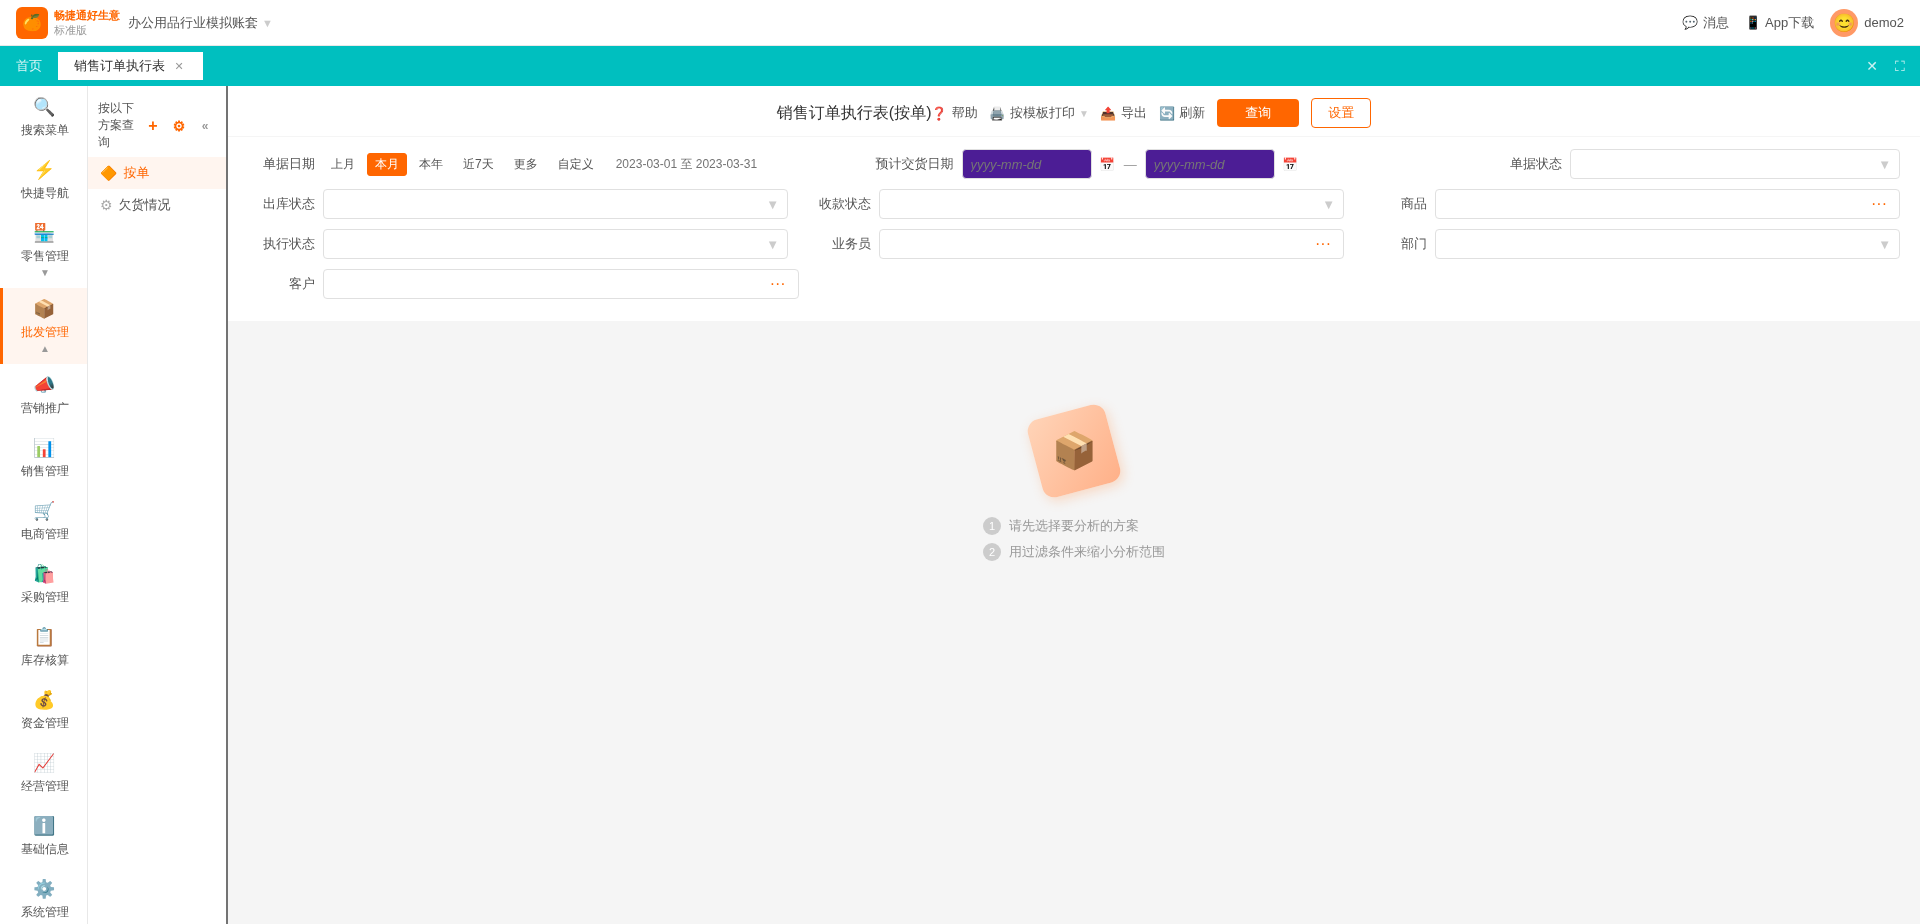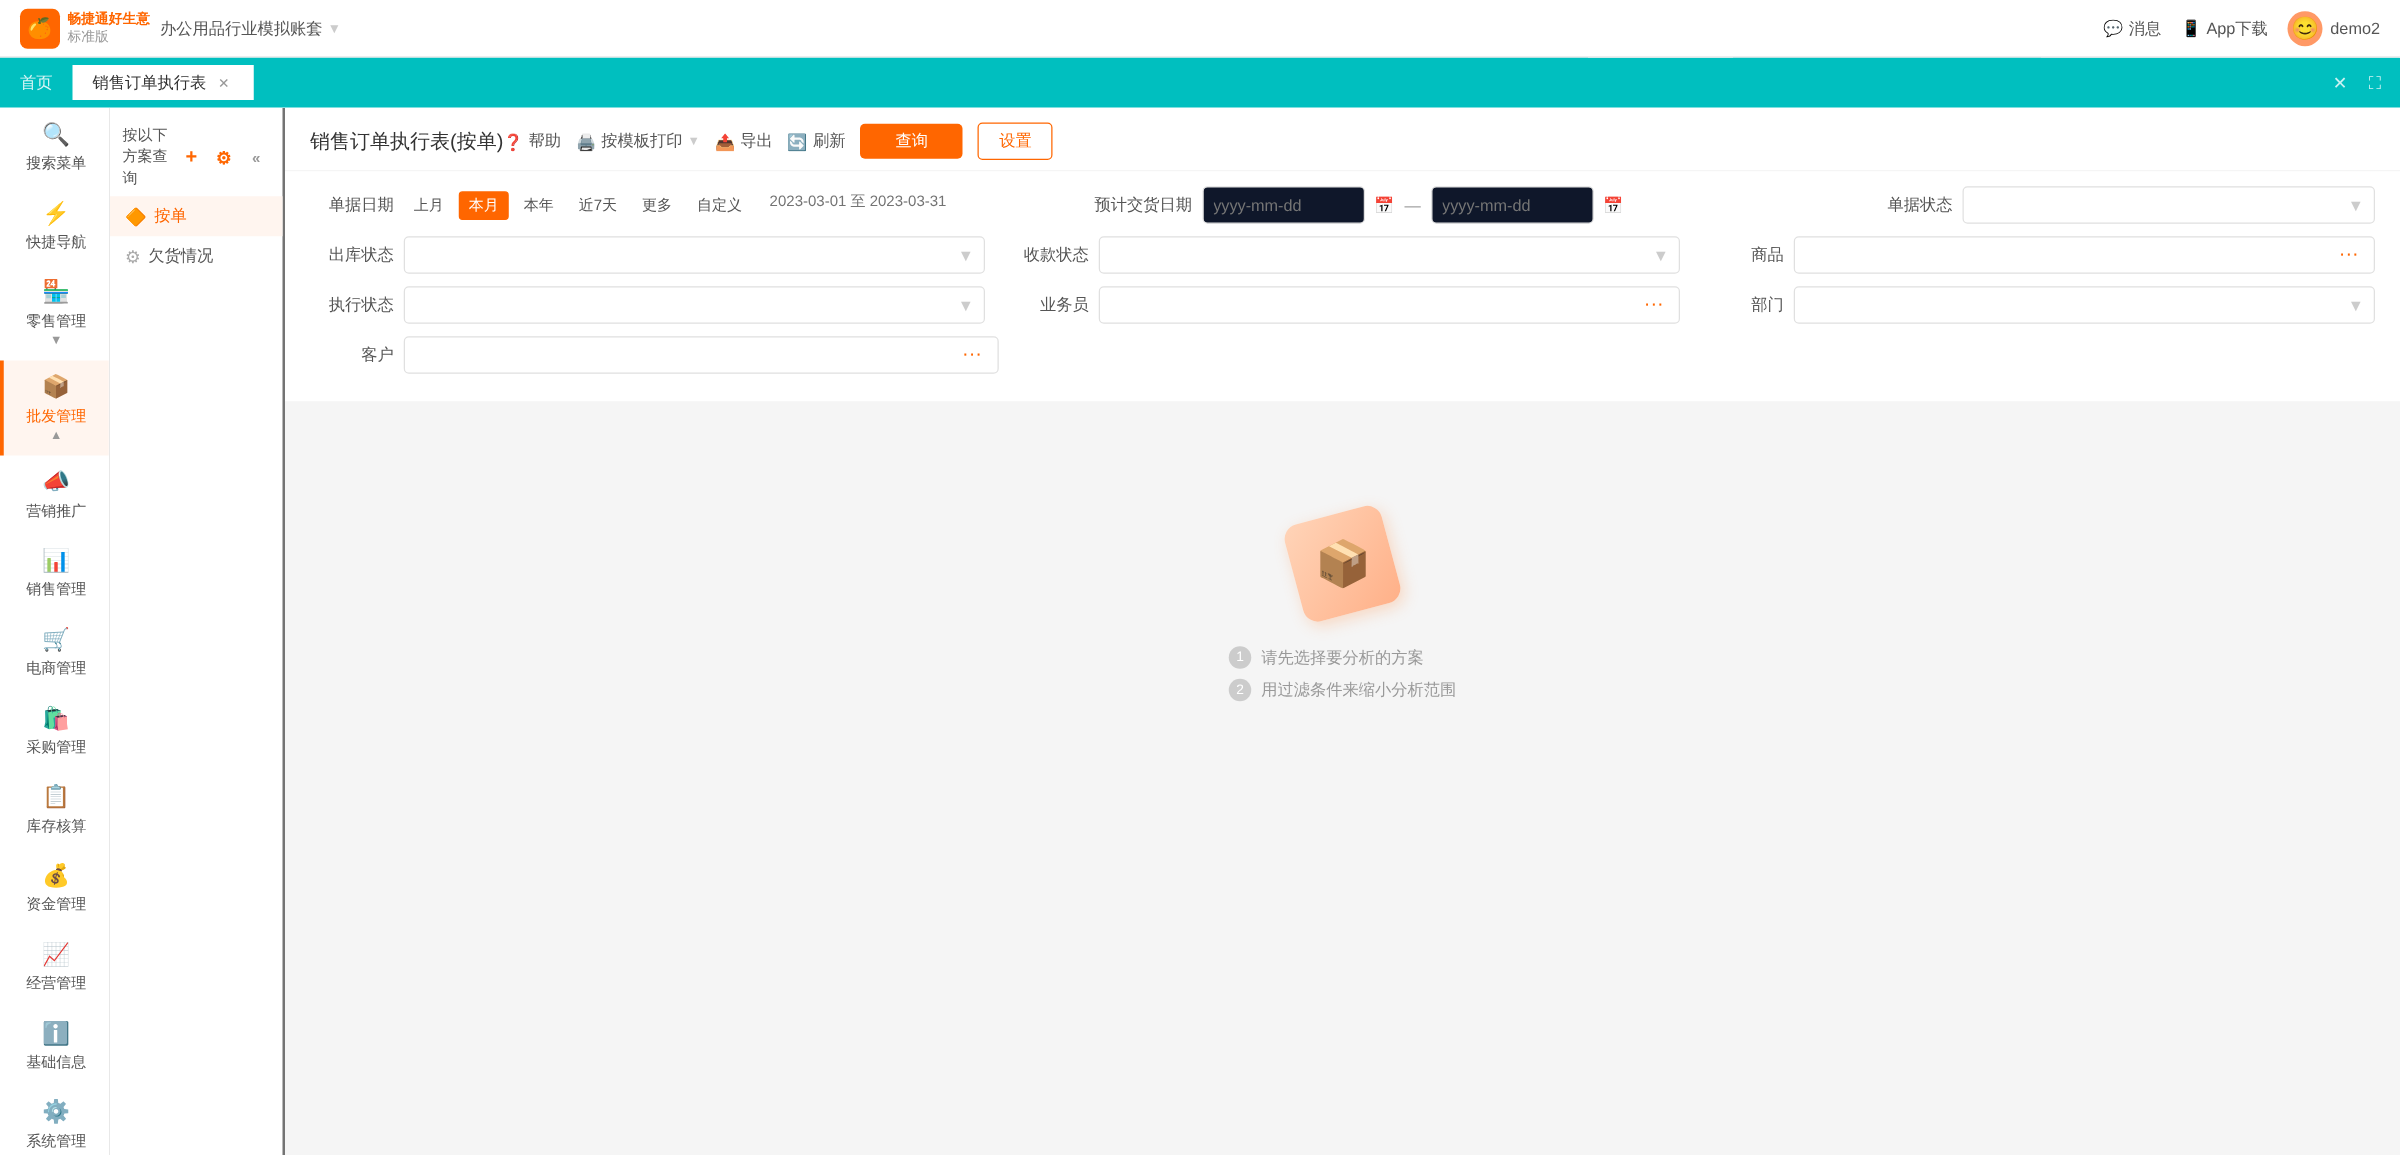--- a/index.html
+++ b/index.html
@@ -173,21 +173,21 @@
     }
     .left-panel-item.active { color: #ff6600; background: #fff5ef; font-weight: 500; }
 
     
     .main-content {
       flex: 1;
       overflow-y: auto;
       padding: 0;
     }
     .page-title-bar {
-      display: flex; align-items: center; justify-content: flex-start;
+      display: flex; align-items: center; justify-content: center;
       padding: 12px 20px 8px 20px;
       background: #fff;
     }
     .page-title {
       font-size: 16px; font-weight: 500; color: #333;
     }
     .title-actions {
       display: flex; align-items: center; gap: 12px;
     }
     .title-action-btn {
@@ -216,21 +216,21 @@
       margin-bottom: 10px;
     }
     .filter-label {
       color: #555; font-size: 13px;
       width: 75px; text-align: right;
       flex-shrink: 0;
       padding-right: 8px;
     }
     .filter-control {
       flex: 1;
-      display: flex; align-items: flex-start;
+      display: flex; align-items: center;
     }
     .date-btn-group {
       display: flex; align-items: center; gap: 4px; margin-right: 8px;
     }
     .date-btn {
       padding: 2px 7px; border-radius: 3px;
       cursor: pointer; font-size: 12px; color: #555;
       border: 1px solid transparent;
     }
     .date-btn.active {
@@ -264,21 +264,22 @@
     .date-input-group {
       display: flex; align-items: center; gap: 4px;
     }
     .date-input {
       width: 130px;
       height: 30px;
       border: 1px solid #e0e0e0;
       border-radius: 4px;
       padding: 0 8px;
       font-size: 13px; color: #999;
-      background: #0f172a;
+      background: #4c1d95;
+      font-style: italic;
     }
     .date-sep { color: #999; margin: 0 4px; }
     .cal-icon { color: #ff9966; cursor: pointer; margin-left: 4px; }
 
     .collapse-btn {
       text-align: center;
       padding: 6px;
       color: #ff6600;
       cursor: pointer;
       font-size: 12px;

